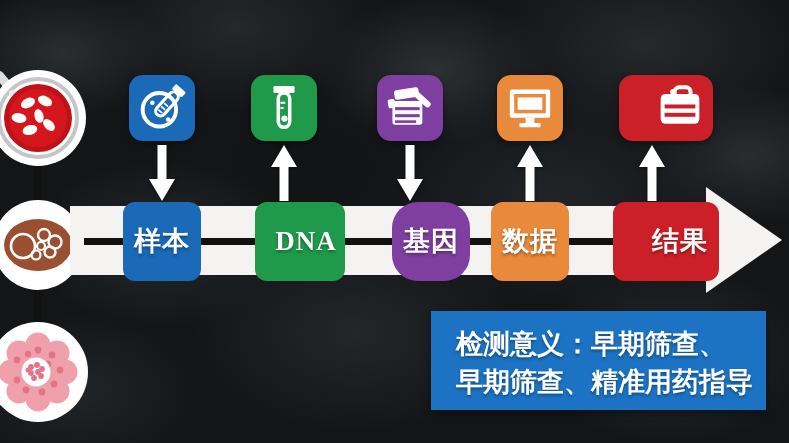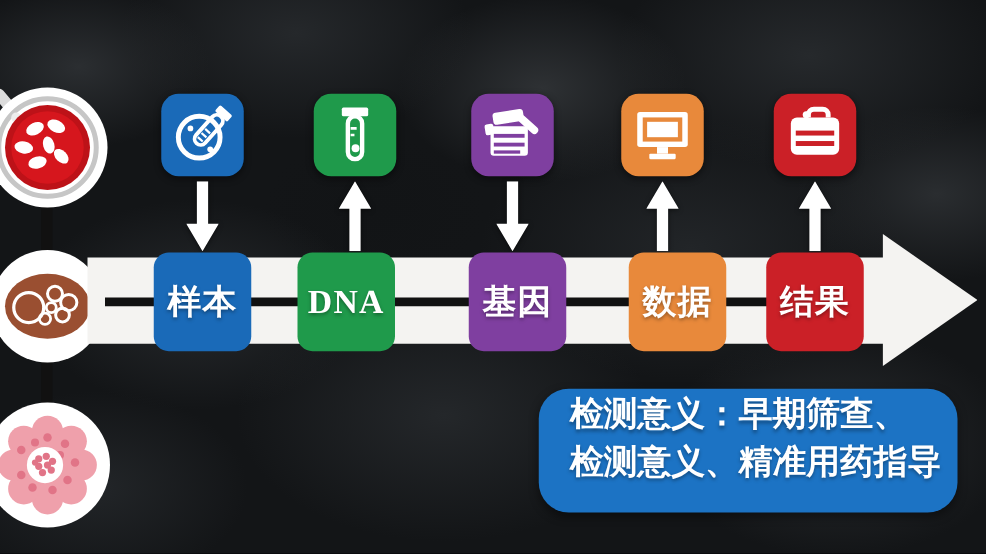--- a/index.html
+++ b/index.html
@@ -33,36 +33,36 @@
     clip-path:polygon(0 0,100% 50%,0 100%);}
   .h-connector{left:84px;top:238px;width:576px;height:7px;background:#111;}
   
   .icon-tile{width:66px;height:66px;top:75px;border-radius:14px;
     display:flex;align-items:center;justify-content:center;
     box-shadow:0 2px 6px rgba(0,0,0,.45);}
   .bg-blue{background:#1a6ab8;}
   .bg-green{background:#1f9a4b;}
   .bg-purple{background:#7f3fa0;}
   .bg-orange{background:#e8893b;}
-  .bg-red{background:#cb2027;}
+  .bg-red{background:#cb2027;padding-left:28px;}
   .t1{left:129px;} .t2{left:251px;} .t3{left:377px;} .t4{left:497px;} .t5{left:619px;}
   
   .flow-arrow{top:145px;width:26px;height:56px;filter:drop-shadow(0 1px 2px rgba(0,0,0,.5));}
   .a1{left:149px;} .a2{left:271px;} .a3{left:397px;} .a4{left:517px;} .a5{left:639px;}
   
   .step-label{width:78px;height:79px;top:202px;border-radius:12px;
     display:flex;flex-direction:column;align-items:center;justify-content:center;
     color:#fff;font-weight:bold;font-size:27px;line-height:35px;
     text-shadow:0 2px 3px rgba(0,0,0,.35);letter-spacing:1px;}
-  .l1{left:123px;} .l2{left:238px;} .l3{left:375px;} .l4{left:503px;} .l5{left:613px;}
+  .l1{left:123px;} .l2{left:255px;padding-left:12px;} .l3{left:392px;border-radius:26px;} .l4{left:491px;} .l5{left:613px;}
   .step-label span{display:block;white-space:nowrap;}
   
-  .info-box{left:431px;top:311px;width:335px;height:99px;border-radius:24px;
+  .info-box{left:431px;top:311px;width:335px;height:99px;border-radius:0;
     background:#1c73c4;color:#fff;font-weight:bold;font-size:27px;line-height:38px;
-    padding:1px 0 0 25px;box-sizing:border-box;
+    padding:14px 0 0 25px;box-sizing:border-box;
     text-shadow:0 2px 3px rgba(0,0,0,.35);box-shadow:0 3px 8px rgba(0,0,0,.4);}
 </style>
 </head>
 <body>
 
 <div class="stage">
 
   <div class="abs v-connector"></div>
 
   <div class="abs sample s-top">
@@ -221,16 +221,16 @@
   </div>
   <svg class="abs flow-arrow a5" viewBox="0 0 26 56">
     <polygon points="13,0 26,22 17.5,22 17.5,56 8.5,56 8.5,22 0,22" fill="#fff"></polygon>
   </svg>
   <div class="abs step-label l5 bg-red">
     <span>结果</span>
   </div>
 
   <div class="abs info-box">
     <div>检测意义：早期筛查、</div>
-    <div>检测意义、精准用药指导</div>
+    <div>早期筛查、精准用药指导</div>
   </div>
 
 </div>
 
 </body></html>

